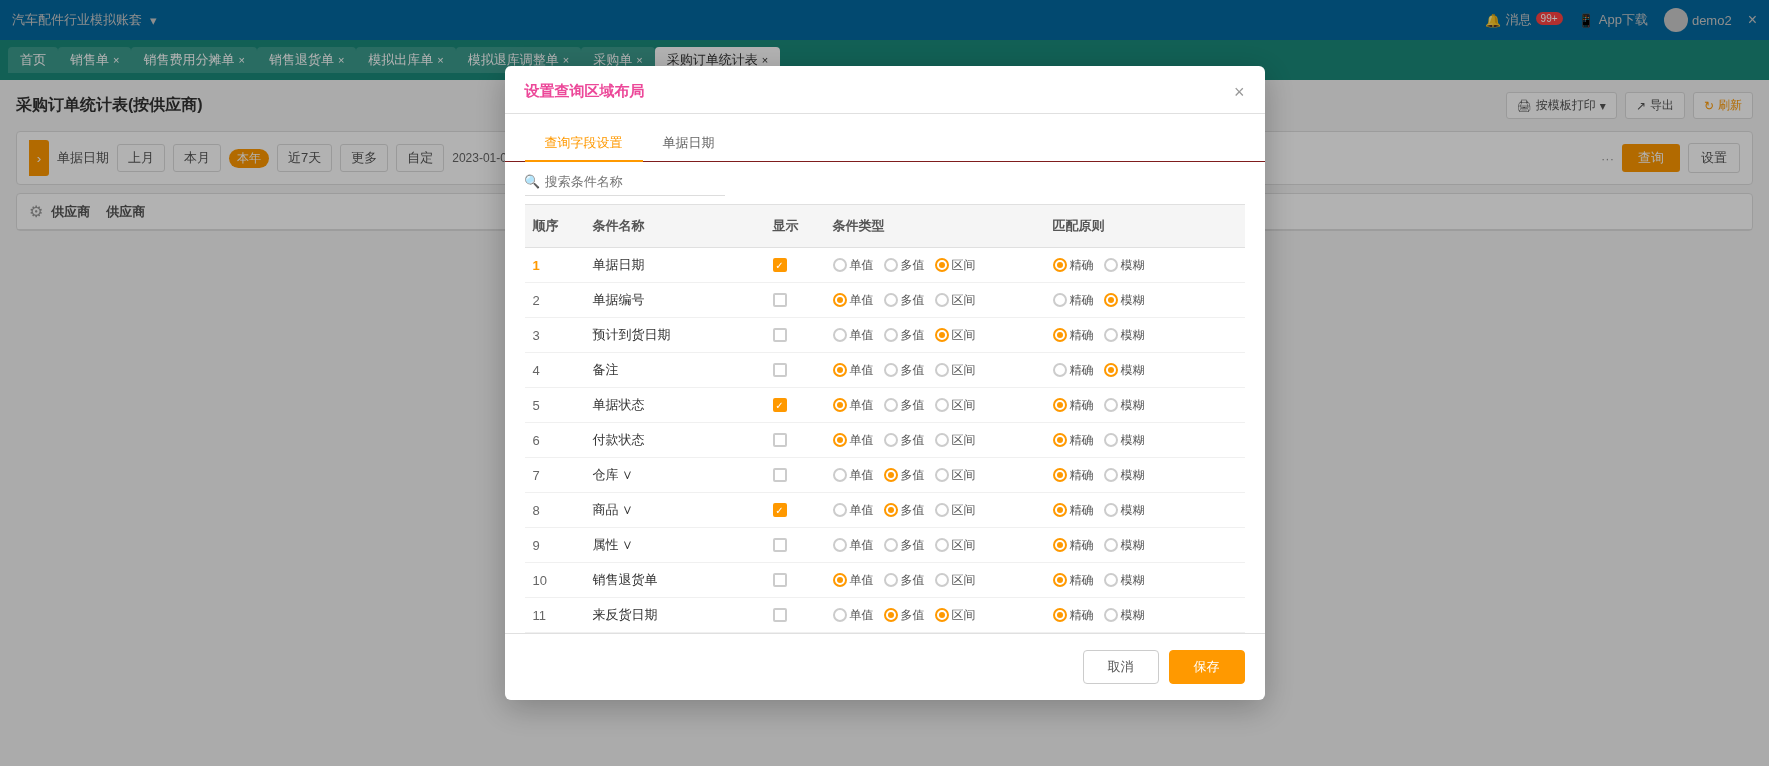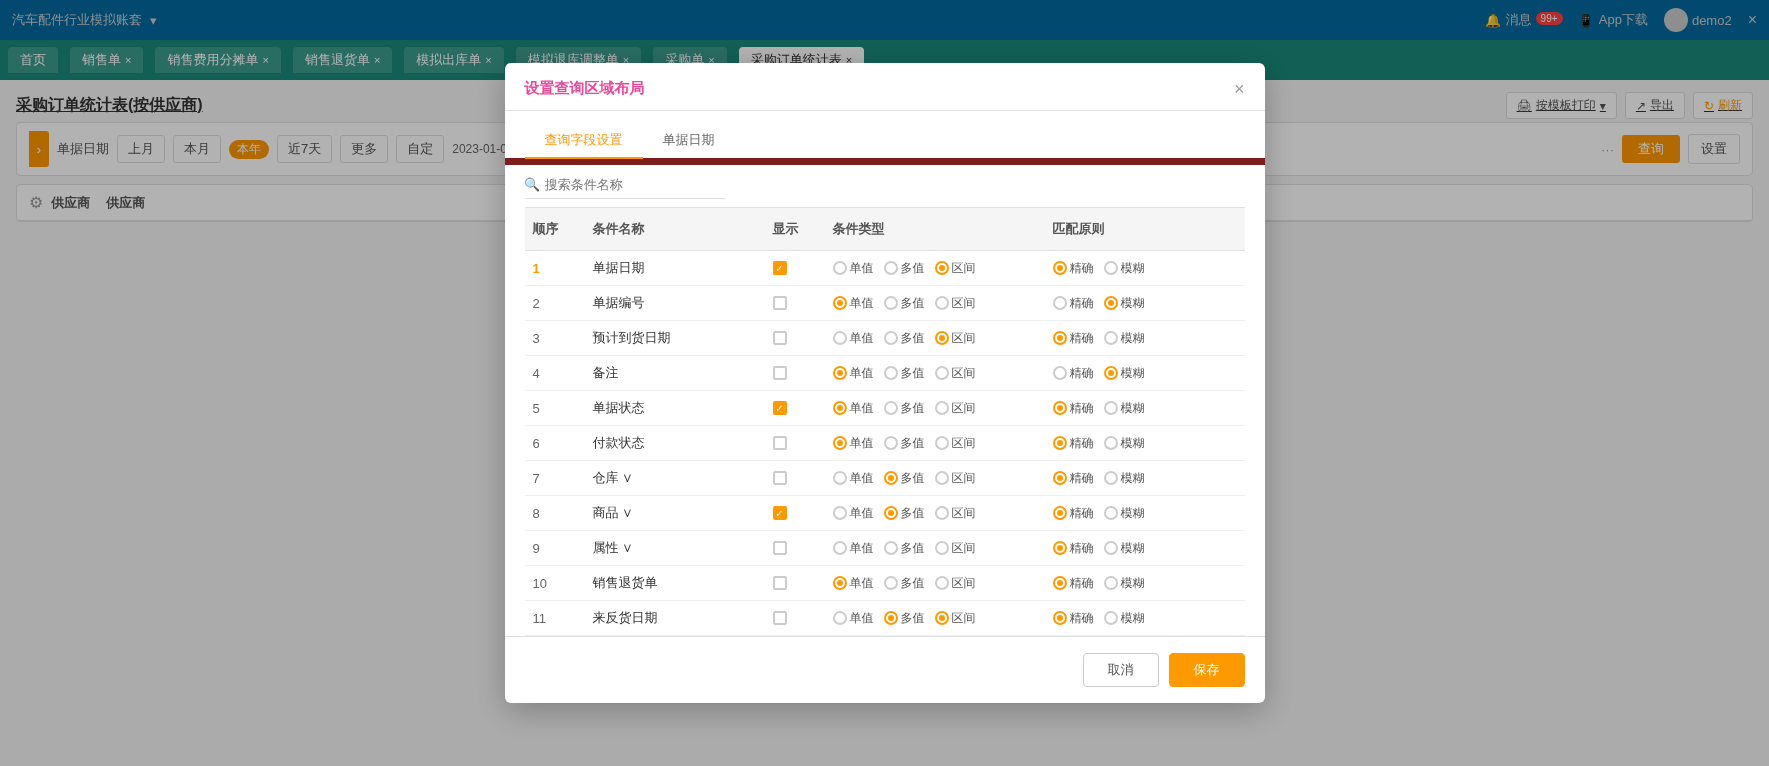--- a/index.html
+++ b/index.html
@@ -20,21 +20,21 @@
     .top-bar-right .badge { background: #ff4444; color: white; border-radius: 10px; padding: 1px 5px; font-size: 10px; position: relative; top: -2px; }
     .close-icon-top { color: #ccc; cursor: pointer; font-size: 16px; }
 
     
     .tab-bar {
       background: #1a8a7a;
       height: 40px;
       display: flex;
       align-items: center;
       padding: 0 8px;
-      gap: 12px;
+      gap: 0;
     }
     .tab-item {
       background: rgba(255,255,255,0.15);
       color: white;
       padding: 4px 12px;
       border-radius: 4px 4px 0 0;
       cursor: pointer;
       font-size: 13px;
       display: flex;
       align-items: center;
@@ -46,25 +46,24 @@
     
     .page-content {
       padding: 12px 16px;
       background: #f5f5f5;
       min-height: 730px;
     }
     .page-title {
       font-size: 16px;
       font-weight: bold;
       color: #333;
-      margin-bottom: 3px;
+      margin-bottom: 12px;
       display: flex;
       align-items: center;
       justify-content: space-between;
-      text-decoration: underline;
     }
     .page-actions { display: flex; gap: 8px; align-items: center; }
     .btn-template { background: white; border: 1px solid #ddd; padding: 4px 10px; border-radius: 3px; cursor: pointer; font-size: 12px; color: #555; display: flex; align-items: center; gap: 4px; }
     .btn-export { background: white; border: 1px solid #ddd; padding: 4px 10px; border-radius: 3px; cursor: pointer; font-size: 12px; color: #555; display: flex; align-items: center; gap: 4px; }
     .btn-refresh { background: white; border: 1px solid #ddd; padding: 4px 10px; border-radius: 3px; cursor: pointer; font-size: 12px; color: #f90; display: flex; align-items: center; gap: 4px; }
 
     
     .filter-row {
       background: white;
       border: 1px solid #e0e0e0;
@@ -121,21 +120,21 @@
       justify-content: space-between;
       padding: 16px 20px 12px;
       border-bottom: 1px solid #e0e0e0;
     }
     .modal-title { font-size: 15px; font-weight: bold; color: #ec4899; }
     .modal-close { cursor: pointer; color: #999; font-size: 18px; line-height: 1; }
 
     .modal-tabs {
       display: flex;
       padding: 12px 20px 0;
-      border-bottom: 7px solid #7f1d1d;
+      border-bottom: 1px solid #7f1d1d;
       gap: 0;
     }
     .modal-tab {
       padding: 8px 20px;
       cursor: pointer;
       font-size: 13px;
       color: #666;
       border-bottom: 2px solid transparent;
       margin-bottom: -1px;
     }

